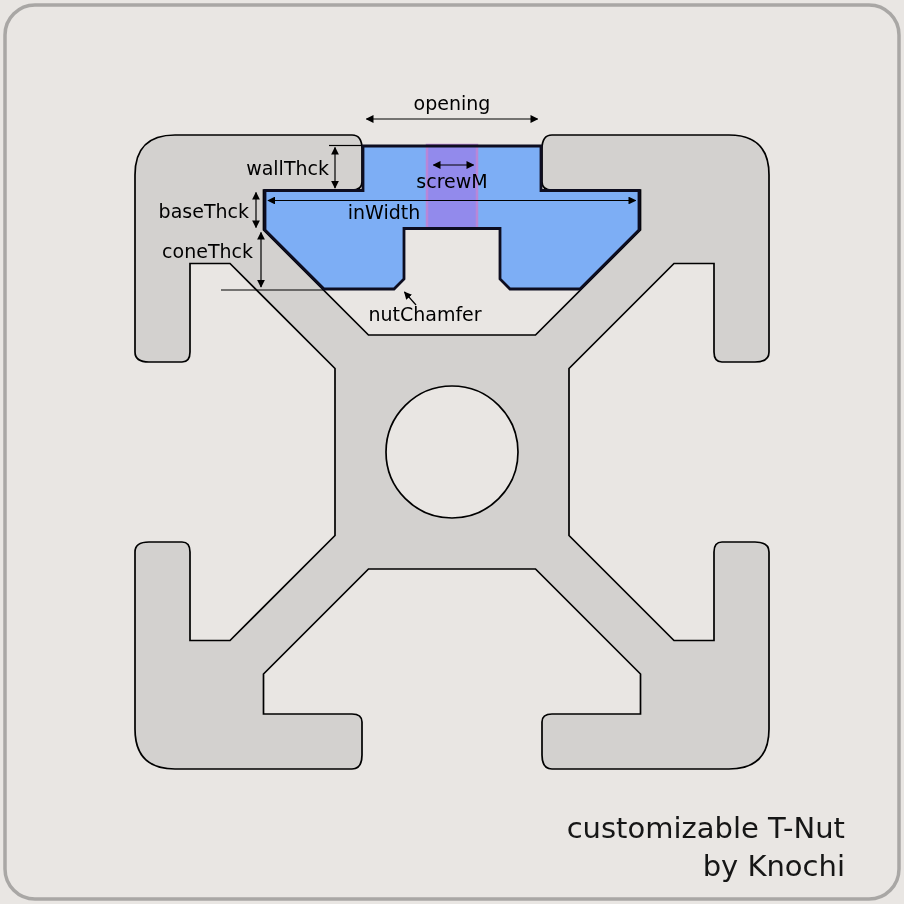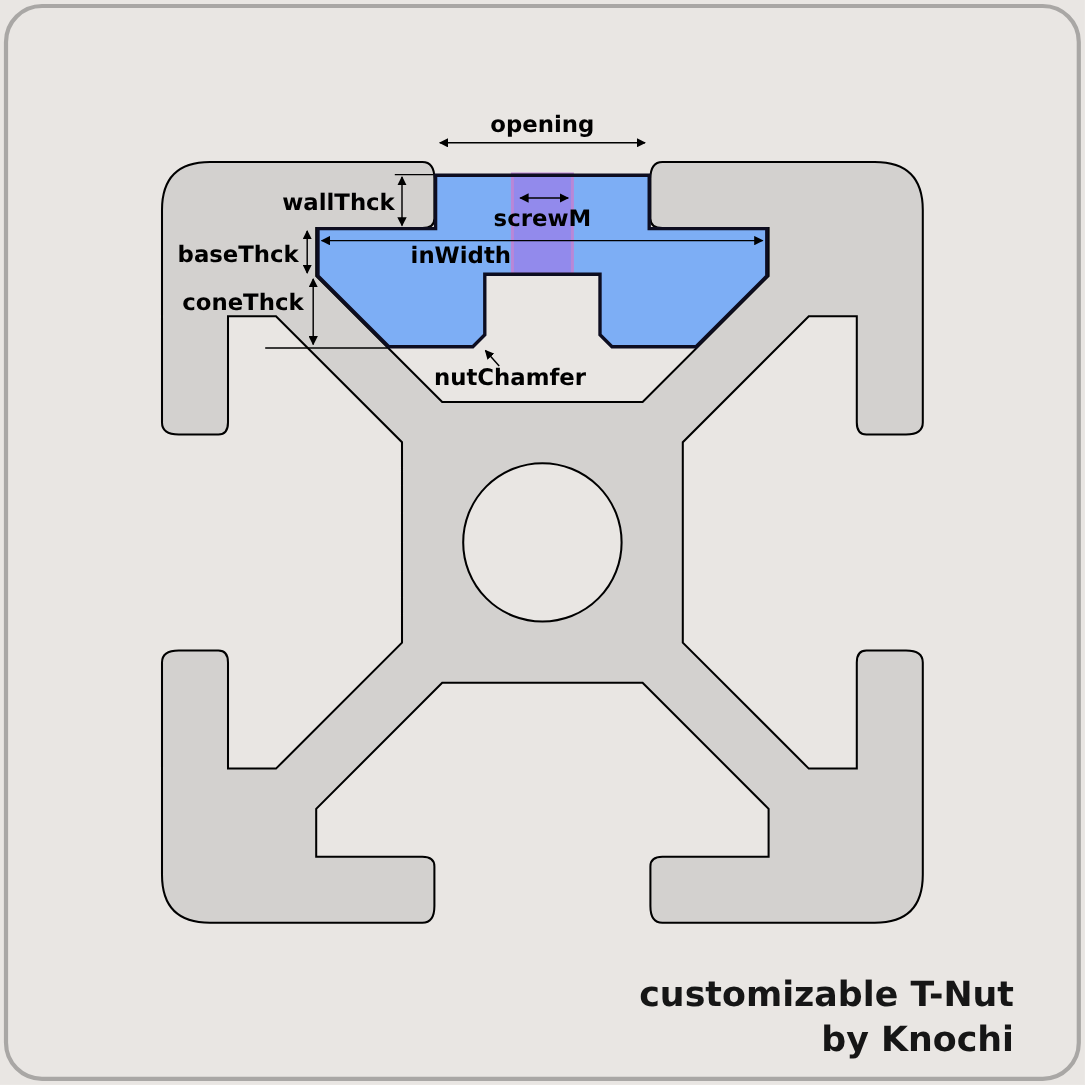--- a/index.html
+++ b/index.html
@@ -1,16 +1,16 @@
 <!DOCTYPE html>
 <html><head>
 <meta charset="utf-8">
 <style>
   html,body{margin:0;padding:0;background:#edebe9;}
-  .frame{width:904px;height:904px;position:relative;overflow:hidden;font-weight:bold;}
+  .frame{width:904px;height:904px;position:relative;overflow:hidden;}
   svg{display:block;}
   .profile{stroke:#000000;stroke-width:1.7;fill-rule:evenodd;}
   .nutfill{stroke:none;}
   .nutstroke{fill:none;stroke-width:2.8;stroke-linejoin:miter;}
   .screw{stroke:#bd85d6;stroke-width:2.5;opacity:0.95;}
   .dim,.ext{stroke:#000000;stroke-width:1.2;fill:none;}
   text{font-family:"DejaVu Sans","Liberation Sans",sans-serif;fill:#000000;}
   .lbl{font-size:19px;}
   .title{font-size:29px;fill:#161616;}
   .mid{text-anchor:middle;}

